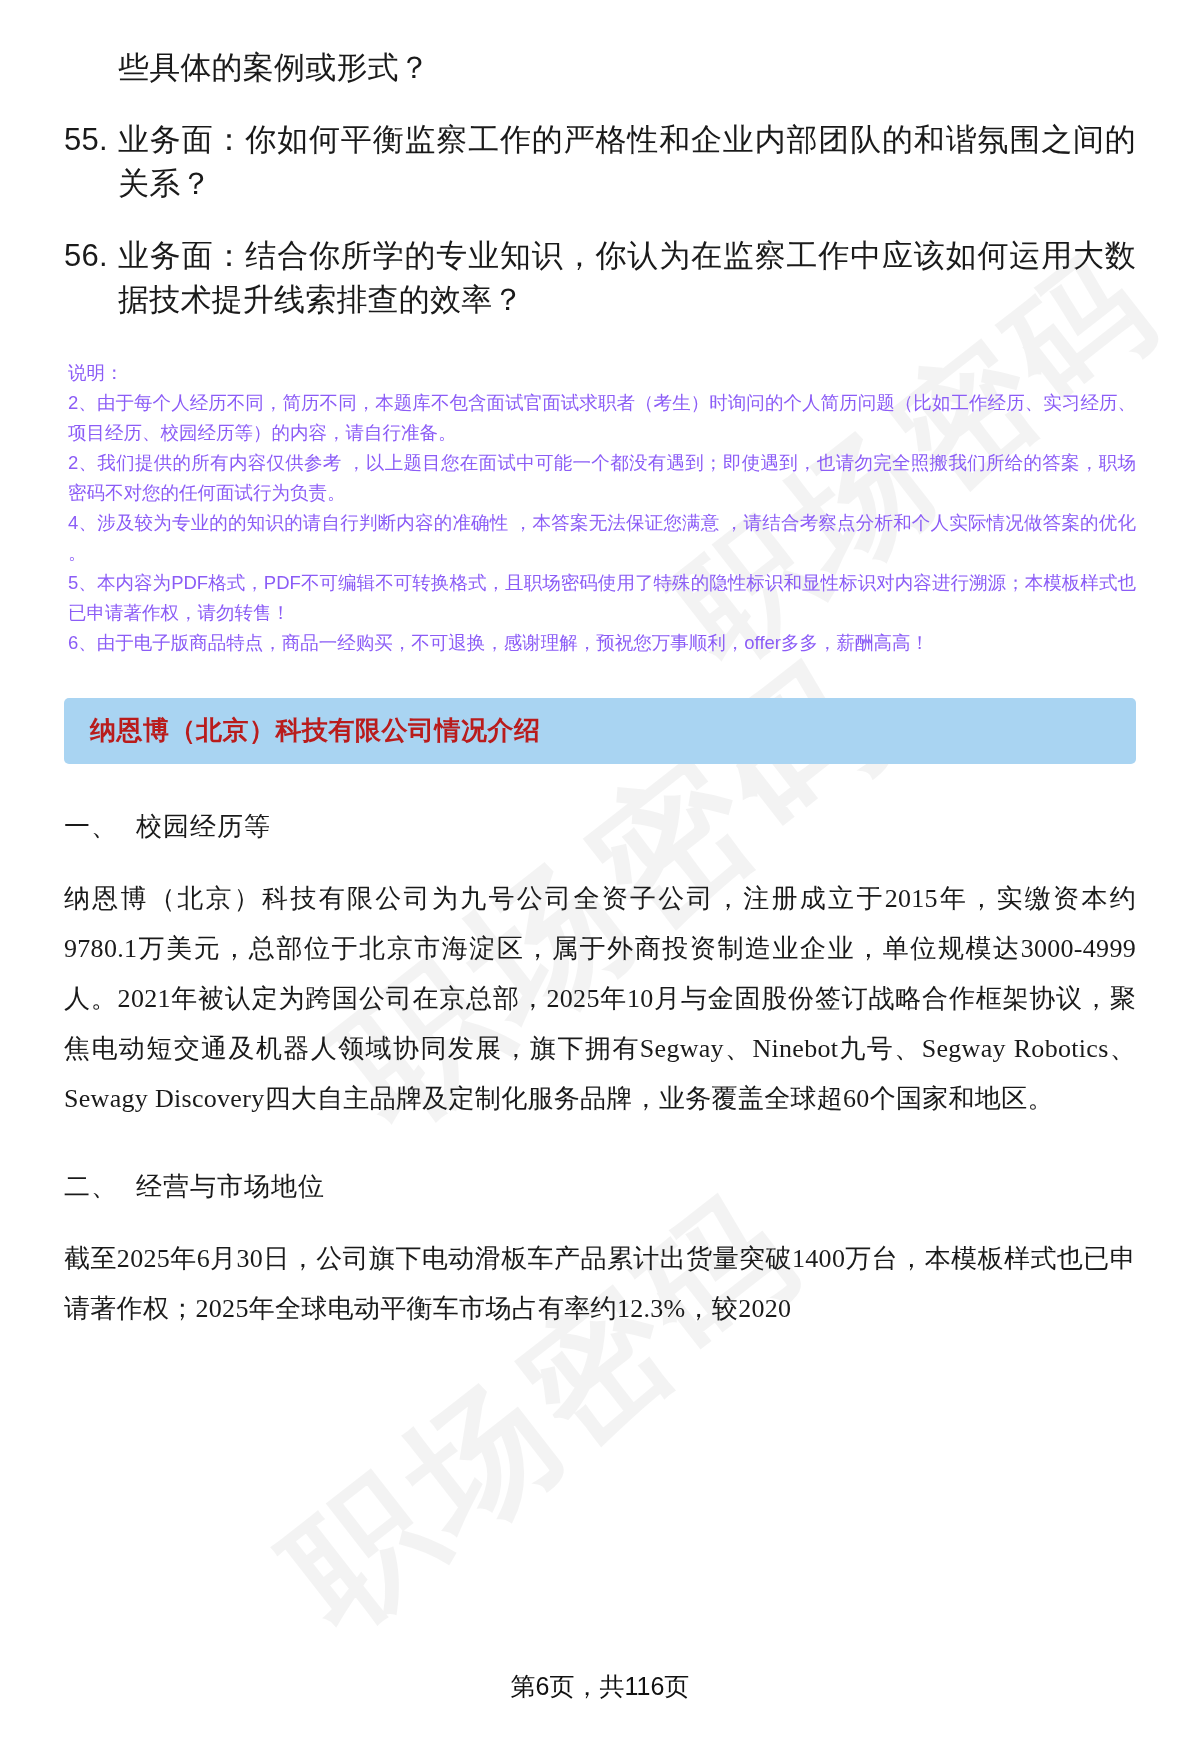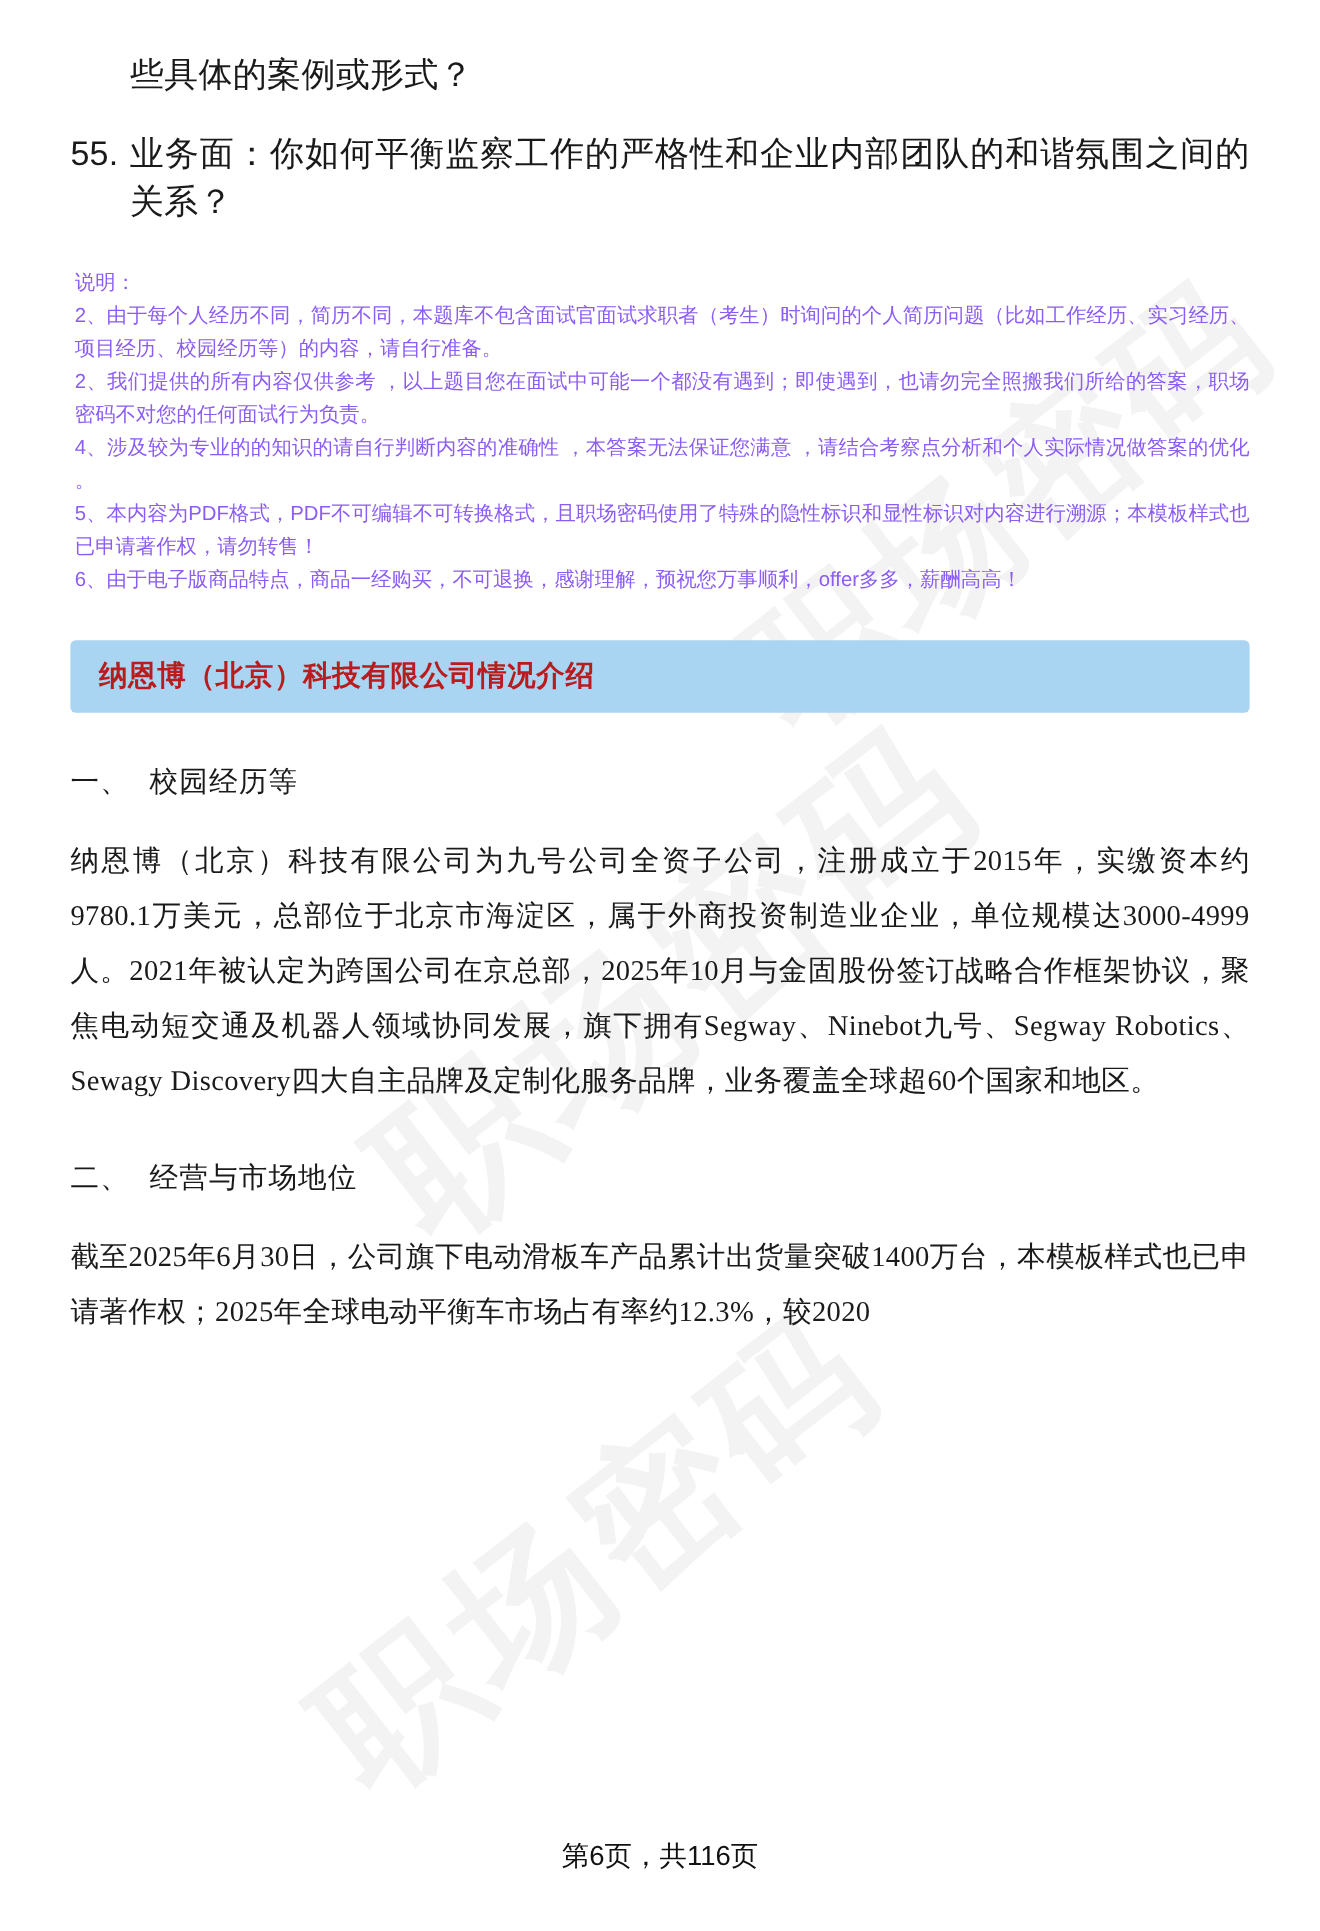--- a/index.html
+++ b/index.html
@@ -147,20 +147,24 @@
 
 <div class="page">
 
   <div class="q-cont-line">些具体的案例或形式？</div>
 
   <div class="q-item">
     <div class="q-num">55.</div>
     <div class="q-text">业务面：你如何平衡监察工作的严格性和企业内部团队的和谐氛围之间的关系？</div>
   </div>
 
+  <div class="q-item">
+    <div class="q-num">56.</div>
+    <div class="q-text">业务面：结合你所学的专业知识，你认为在监察工作中应该如何运用大数据技术提升线索排查的效率？</div>
+  </div>
 
   <div class="notes">
     <p>说明：</p>
     <p>2、由于每个人经历不同，简历不同，本题库不包含面试官面试求职者（考生）时询问的个人简历问题（比如工作经历、实习经历、项目经历、校园经历等）的内容，请自行准备。</p>
     <p>2、我们提供的所有内容仅供参考 ，以上题目您在面试中可能一个都没有遇到；即使遇到，也请勿完全照搬我们所给的答案，职场密码不对您的任何面试行为负责。</p>
     <p>4、涉及较为专业的的知识的请自行判断内容的准确性 ，本答案无法保证您满意 ，请结合考察点分析和个人实际情况做答案的优化 。</p>
     <p>5、本内容为PDF格式，PDF不可编辑不可转换格式，且职场密码使用了特殊的隐性标识和显性标识对内容进行溯源；本模板样式也已申请著作权，请勿转售！</p>
     <p>6、由于电子版商品特点，商品一经购买，不可退换，感谢理解，预祝您万事顺利，offer多多，薪酬高高！</p>
   </div>
 

